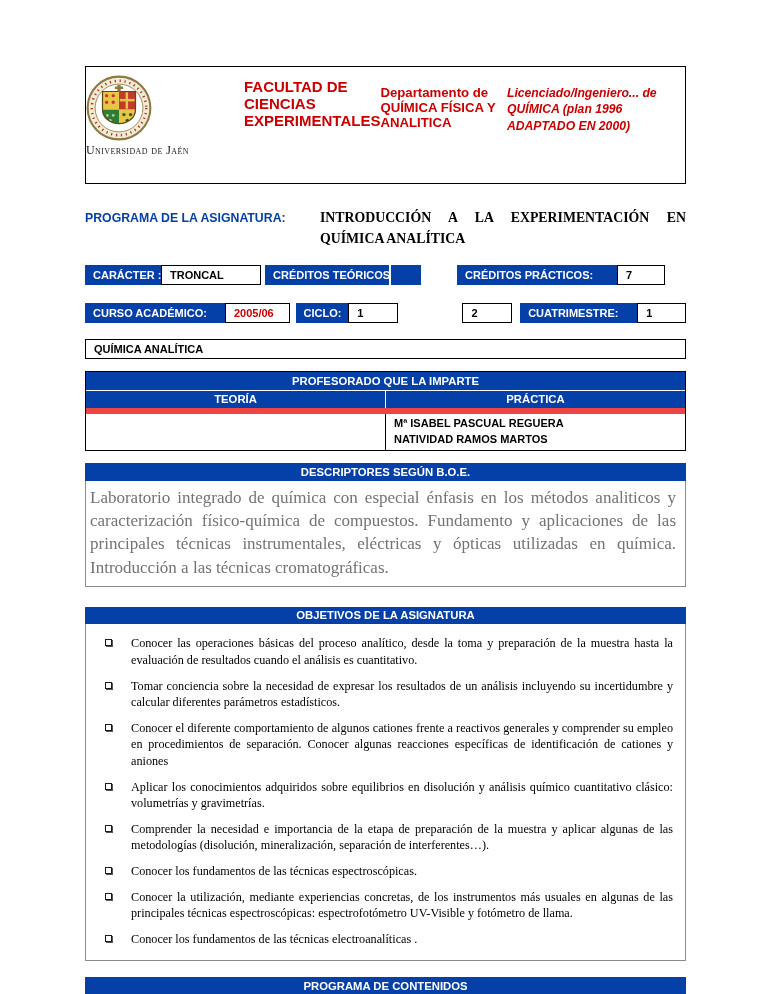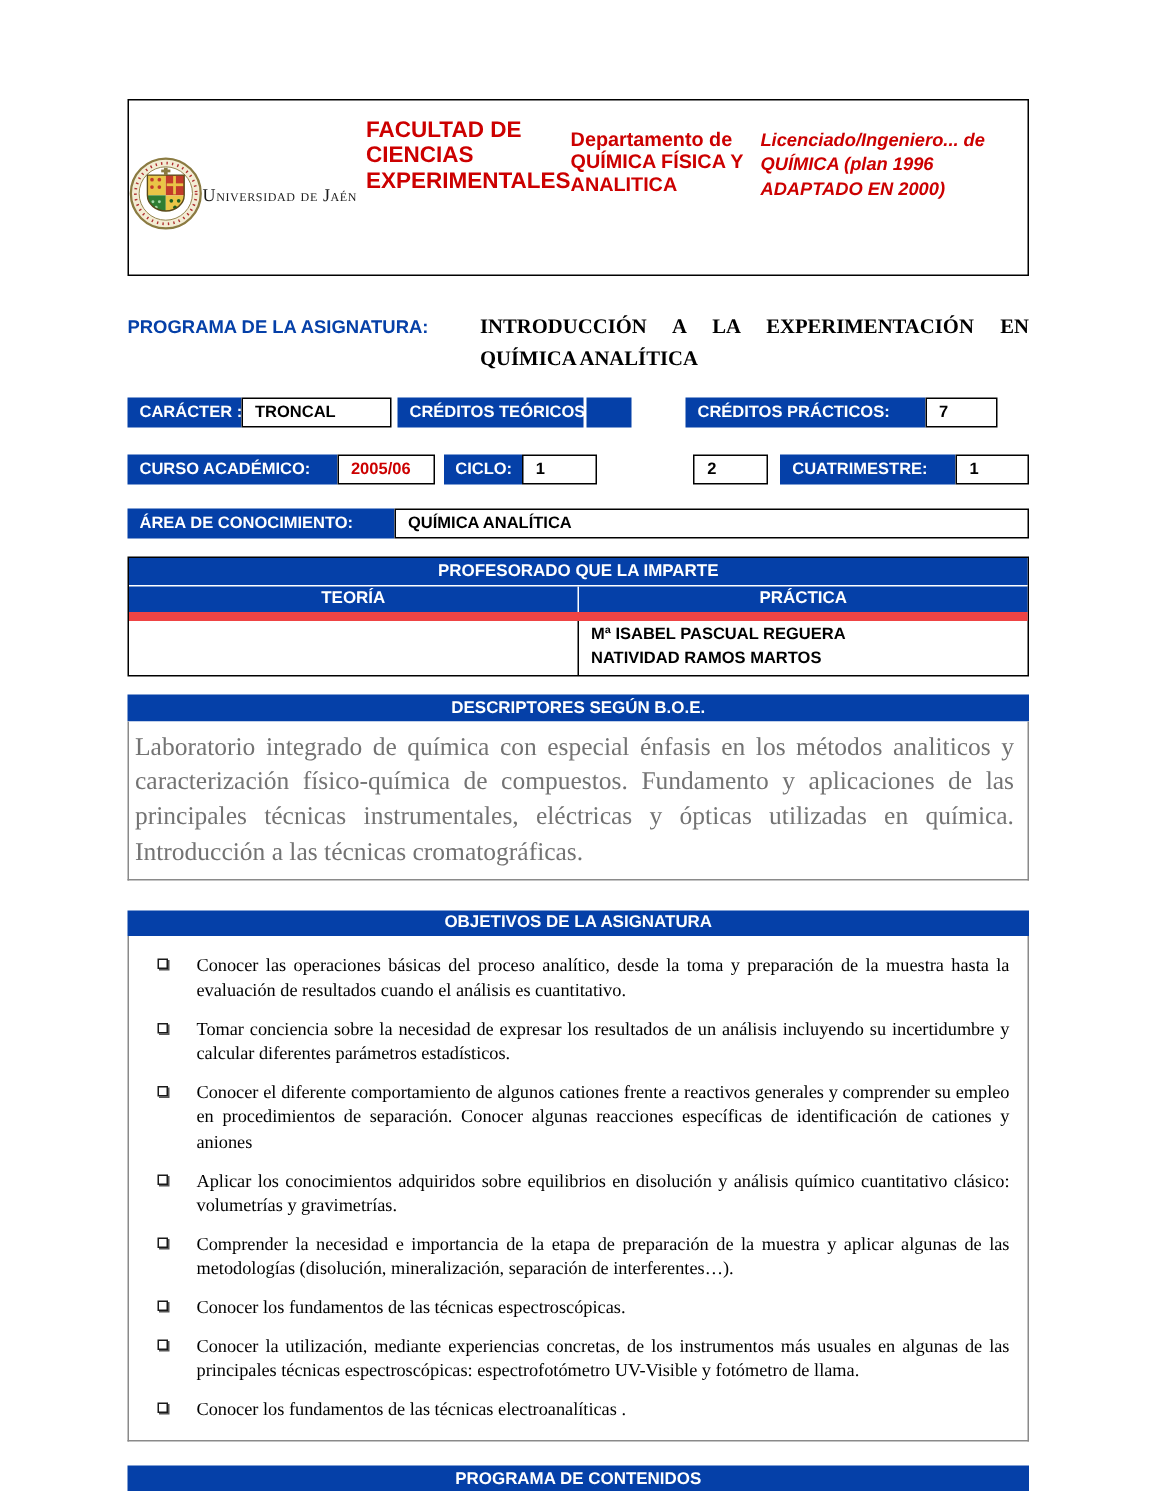--- a/index.html
+++ b/index.html
@@ -7,21 +7,21 @@
     --red:#cc0000;
   }
   *{box-sizing:border-box;margin:0;padding:0;}
   html,body{background:#ffffff;}
   body{width:768px;height:994px;overflow:hidden;font-family:"Liberation Sans",sans-serif;}
   .page{position:relative;width:768px;height:994px;background:#fff;}
   .content{width:601px;margin-left:85px;}
 
   
   .header-box{margin-top:66px;border:1.5px solid #000;display:flex;height:118px;}
-  .logo-cell{width:152px;display:flex;align-items:center;justify-content:flex-start;padding-top:8px;}
+  .logo-cell{width:152px;display:flex;flex-direction:column;justify-content:flex-start;padding-top:8px;}
   .univ-caption{font-family:"Liberation Serif",serif;font-variant:small-caps;font-size:12px;letter-spacing:.4px;color:#1a1a1a;margin-top:2px;white-space:nowrap;}
   .header-text{flex:1;padding:9px 12px 6px 6px;display:flex;flex-direction:row;}
   .faculty{color:var(--red);font-weight:bold;font-size:15px;margin-top:2px;}
   .dept{color:var(--red);font-weight:bold;font-size:13.2px;margin-top:9px;}
   .degree{color:var(--red);font-weight:bold;font-style:italic;font-size:12.2px;margin-top:9px;line-height:1.35;}
 
   
   .program-row{display:flex;margin-top:24px;}
   .program-label{width:235px;color:var(--blue);font-weight:bold;font-size:12.3px;padding-top:3px;}
   .program-title{flex:1;font-family:"Liberation Serif",serif;font-weight:bold;font-size:13.8px;line-height:1.5;text-align:justify;color:#000;}
@@ -147,21 +147,20 @@
       <div class="fvalue redval w-ca-v">2005/06</div>
       <div class="flabel w-ci-l">CICLO:</div>
       <div class="fvalue w-ci-v">1</div>
       <div class="flabel w-cu-l">CURSO:</div>
       <div class="fvalue w-cu-v">2</div>
       <div class="flabel w-cm-l">CUATRIMESTRE:</div>
       <div class="fvalue w-cm-v">1</div>
     </div>
 
     <div class="field-row r3">
-      <div class="flabel w-ar-l">ÁREA DE CONOCIMIENTO:</div>
       <div class="fvalue w-ar-v">QUÍMICA ANALÍTICA</div>
     </div>
 
     <div class="ptable">
       <div class="bar">PROFESORADO QUE LA IMPARTE</div>
       <div class="pcols">
         <div class="bar">TEORÍA</div>
         <div class="bar">PRÁCTICA</div>
       </div>
       <div class="pbody">

